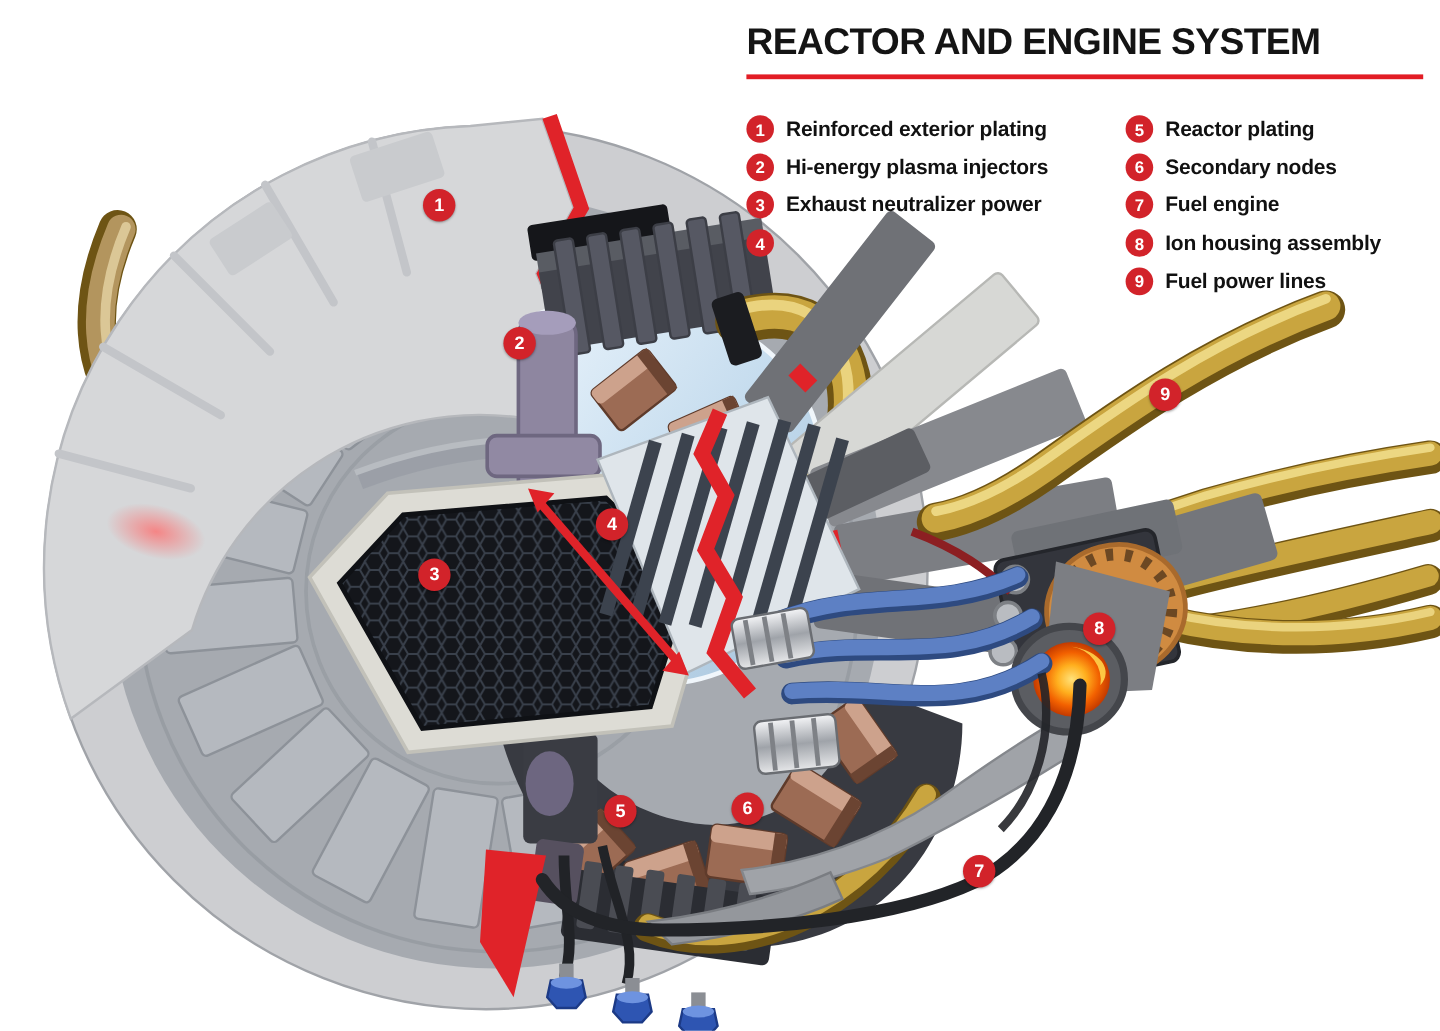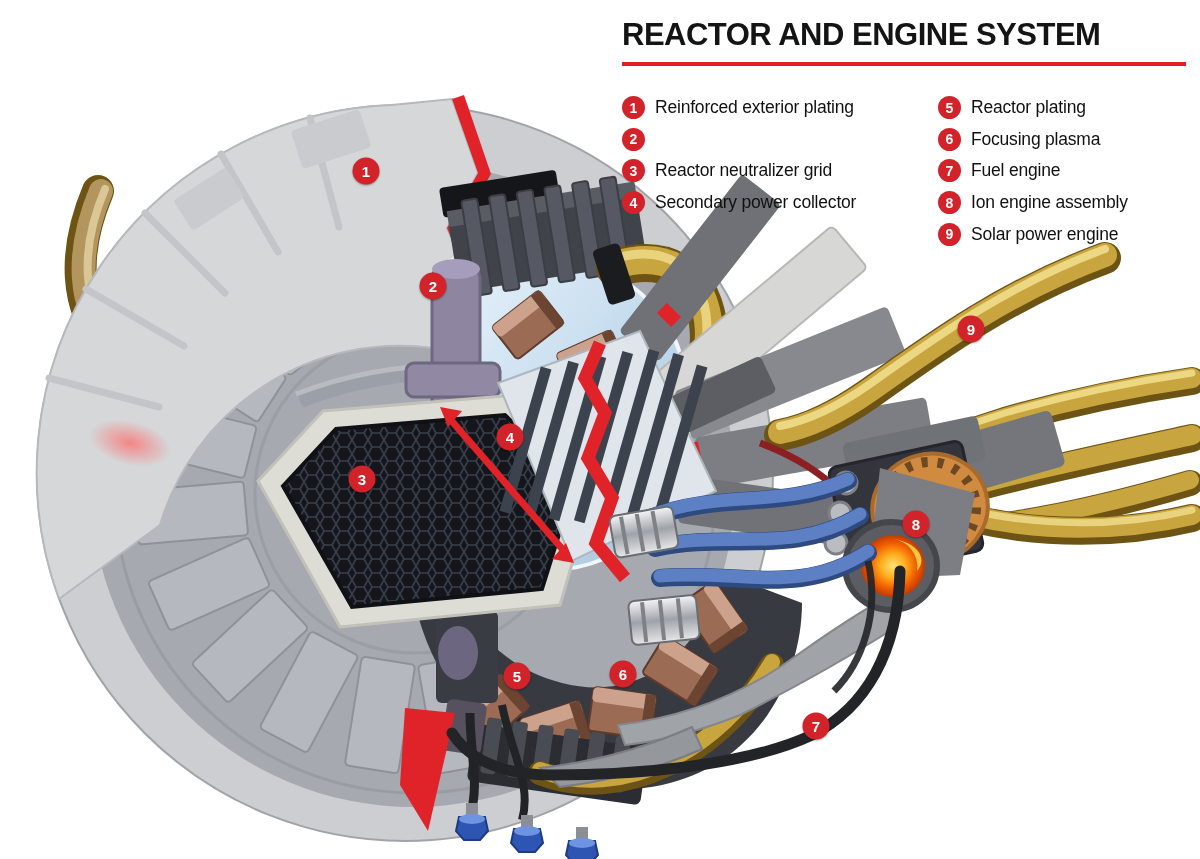--- a/index.html
+++ b/index.html
@@ -13,21 +13,21 @@
   .rule{margin-top:9px;width:564px;height:4px;background:#e21d25;}
 
   .legend{position:absolute;left:622px;top:79px;display:flex;}
   .legend .col{display:flex;flex-direction:column;}
   .legend .col1{width:316px;}
   .legend .col2{width:260px;}
   .legend-item{display:flex;align-items:center;height:31.6px;}
   .lnum{width:23px;height:23px;border-radius:50%;background:#d2232a;color:#fff;
         display:flex;align-items:center;justify-content:center;
         font-size:14px;font-weight:700;flex:0 0 23px;}
-  .ltext{margin-left:10px;font-size:17.5px;font-weight:400;color:#111;white-space:nowrap;
+  .ltext{margin-left:10px;font-size:17.5px;font-weight:700;color:#111;white-space:nowrap;
          letter-spacing:-0.2px;}
 
   .callout{position:absolute;width:27px;height:27px;border-radius:50%;background:#d2232a;
            color:#fff;display:flex;align-items:center;justify-content:center;
            font-size:15px;font-weight:700;transform:translate(-50%,-50%);
            box-shadow:0 1px 2px rgba(0,0,0,.35);}
 </style>
 </head>
 <body>
 
@@ -341,56 +341,56 @@
 
 <div class="legend">
   <div class="col col1">
   <div class="legend-item">
     <span class="lnum">1</span>
     <span class="ltext">Reinforced exterior plating</span>
   </div>
 
   <div class="legend-item">
     <span class="lnum">2</span>
+    <span class="ltext">Hi-energy plasma injectors</span>
   </div>
 
   <div class="legend-item">
     <span class="lnum">3</span>
-    <span class="ltext">Reactor neutralizer grid</span>
+    <span class="ltext">Exhaust neutralizer power</span>
   </div>
 
   <div class="legend-item">
     <span class="lnum">4</span>
-    <span class="ltext">Secondary power collector</span>
   </div>
 </div>
   <div class="col col2">
   <div class="legend-item">
     <span class="lnum">5</span>
     <span class="ltext">Reactor plating</span>
   </div>
 
   <div class="legend-item">
     <span class="lnum">6</span>
-    <span class="ltext">Focusing plasma</span>
+    <span class="ltext">Secondary nodes</span>
   </div>
 
   <div class="legend-item">
     <span class="lnum">7</span>
     <span class="ltext">Fuel engine</span>
   </div>
 
   <div class="legend-item">
     <span class="lnum">8</span>
-    <span class="ltext">Ion engine assembly</span>
+    <span class="ltext">Ion housing assembly</span>
   </div>
 
   <div class="legend-item">
     <span class="lnum">9</span>
-    <span class="ltext">Solar power engine</span>
+    <span class="ltext">Fuel power lines</span>
   </div>
 </div>
 </div>
 
 <div id="callout-layer">
   <div class="callout" style="left: 366px; top: 158px;">1</div>
 
   <div class="callout" style="left: 433px; top: 273px;">2</div>
 
   <div class="callout" style="left: 362px; top: 466px;">3</div>

